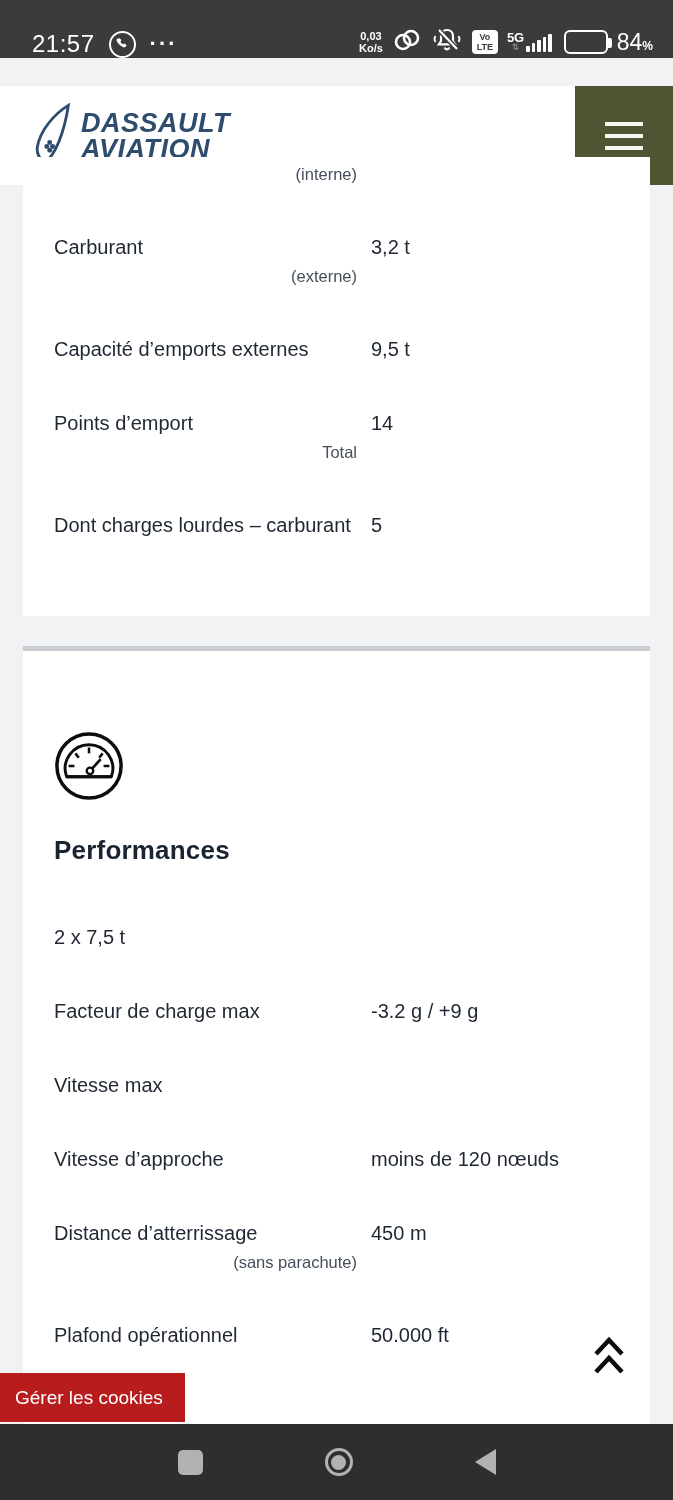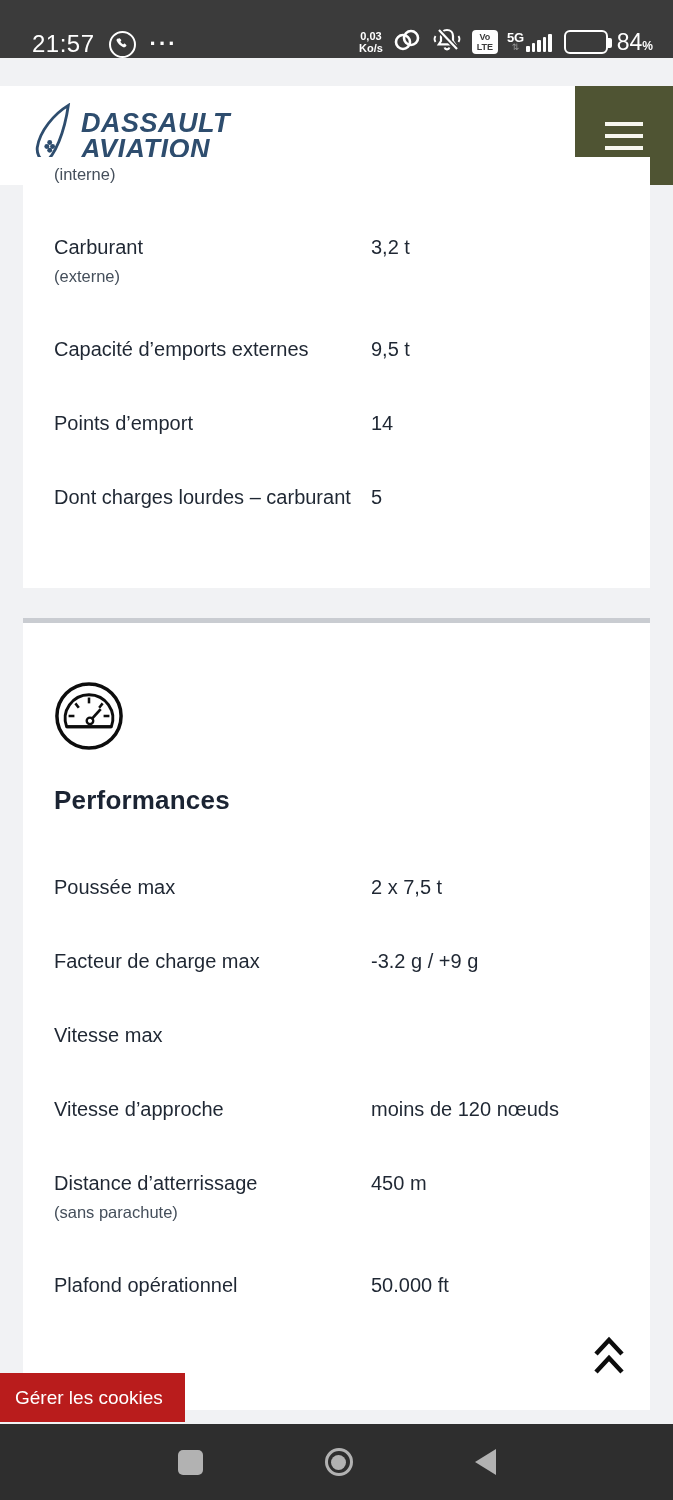--- a/index.html
+++ b/index.html
@@ -44,27 +44,27 @@
     background:#4f5433; display:flex; flex-direction:column; align-items:center;
     justify-content:center; gap:8px; }
   .menu-btn i { display:block; width:38px; height:4px; background:#f7f7ef; }
 
   
   .page { position:absolute; top:157px; left:0; width:673px; }
   .card { background:#fff; margin:0 23px; padding:0 31px; width:627px; }
   .card-1 { padding-top:3px; padding-bottom:76px; }
   .card-gap { height:30px; }
   .card-divider { height:5px; background:#c9ccd1; margin:0 23px; }
-  .card-2 { padding-top:58px; padding-bottom:110px; }
+  .card-2 { padding-top:80px; padding-bottom:110px; }
 
   .spec-row { display:flex; align-items:flex-start; margin-bottom:45px; }
   .spec-row:last-child { margin-bottom:0; }
   .spec-label-wrap { width:317px; flex:none; padding-right:14px; }
   .spec-label { font-size:20px; line-height:29px; color:#1f2733; }
-  .spec-sublabel { font-size:16.5px; line-height:27px; color:#454f5b; margin-top:1px; }
+  .spec-sublabel { font-size:16.5px; line-height:27px; color:#454f5b; margin-top:1px;text-align:right; }
   .spec-sublabel:empty, .spec-label:empty { display:none; }
   .spec-value { font-size:20px; line-height:29px; color:#1f2733; }
 
   .section-head { margin-bottom:57px; }
   .gauge-icon { display:block; margin-bottom:30px; }
   .section-title { font-size:26px; font-weight:700; color:#1b2433; letter-spacing:.2px; }
 
   
   .scroll-top { position:absolute; left:590px; top:1334px; width:40px; height:44px; }
   .cookie-btn { position:absolute; left:0; top:1373px; height:49px; min-width:185px;
@@ -186,20 +186,21 @@
       <div class="spec-label-wrap">
         <div class="spec-label">Capacité d’emports externes</div>
 
       </div>
       <div class="spec-value">9,5 t</div>
     </div>
 
     <div class="spec-row">
       <div class="spec-label-wrap">
         <div class="spec-label">Points d’emport</div>
+        <div class="spec-sublabel">Total</div>
       </div>
       <div class="spec-value">14</div>
     </div>
 
     <div class="spec-row">
       <div class="spec-label-wrap">
         <div class="spec-label">Dont charges lourdes – carburant</div>
 
       </div>
       <div class="spec-value">5</div>
@@ -223,24 +224,20 @@
           <line x1="15" y1="36" x2="21" y2="36" stroke="#0d0d0d" stroke-width="2.6"></line>
           <line x1="57" y1="36" x2="51" y2="36" stroke="#0d0d0d" stroke-width="2.6"></line>
           <line x1="38.5" y1="39.5" x2="48" y2="29" stroke="#0d0d0d" stroke-width="2.8"></line>
           <circle cx="37" cy="41" r="3.4" fill="none" stroke="#0d0d0d" stroke-width="2.4"></circle>
         </svg>
       </span>
       <div class="section-title">Performances</div>
     </div>
 
     <div class="spec-row">
-      <div class="spec-label-wrap">
-        <div class="spec-label">Poussée max</div>
-
-      </div>
       <div class="spec-value">2 x 7,5 t</div>
     </div>
 
     <div class="spec-row">
       <div class="spec-label-wrap">
         <div class="spec-label">Facteur de charge max</div>
 
       </div>
       <div class="spec-value">-3.2 g / +9 g</div>
     </div>

